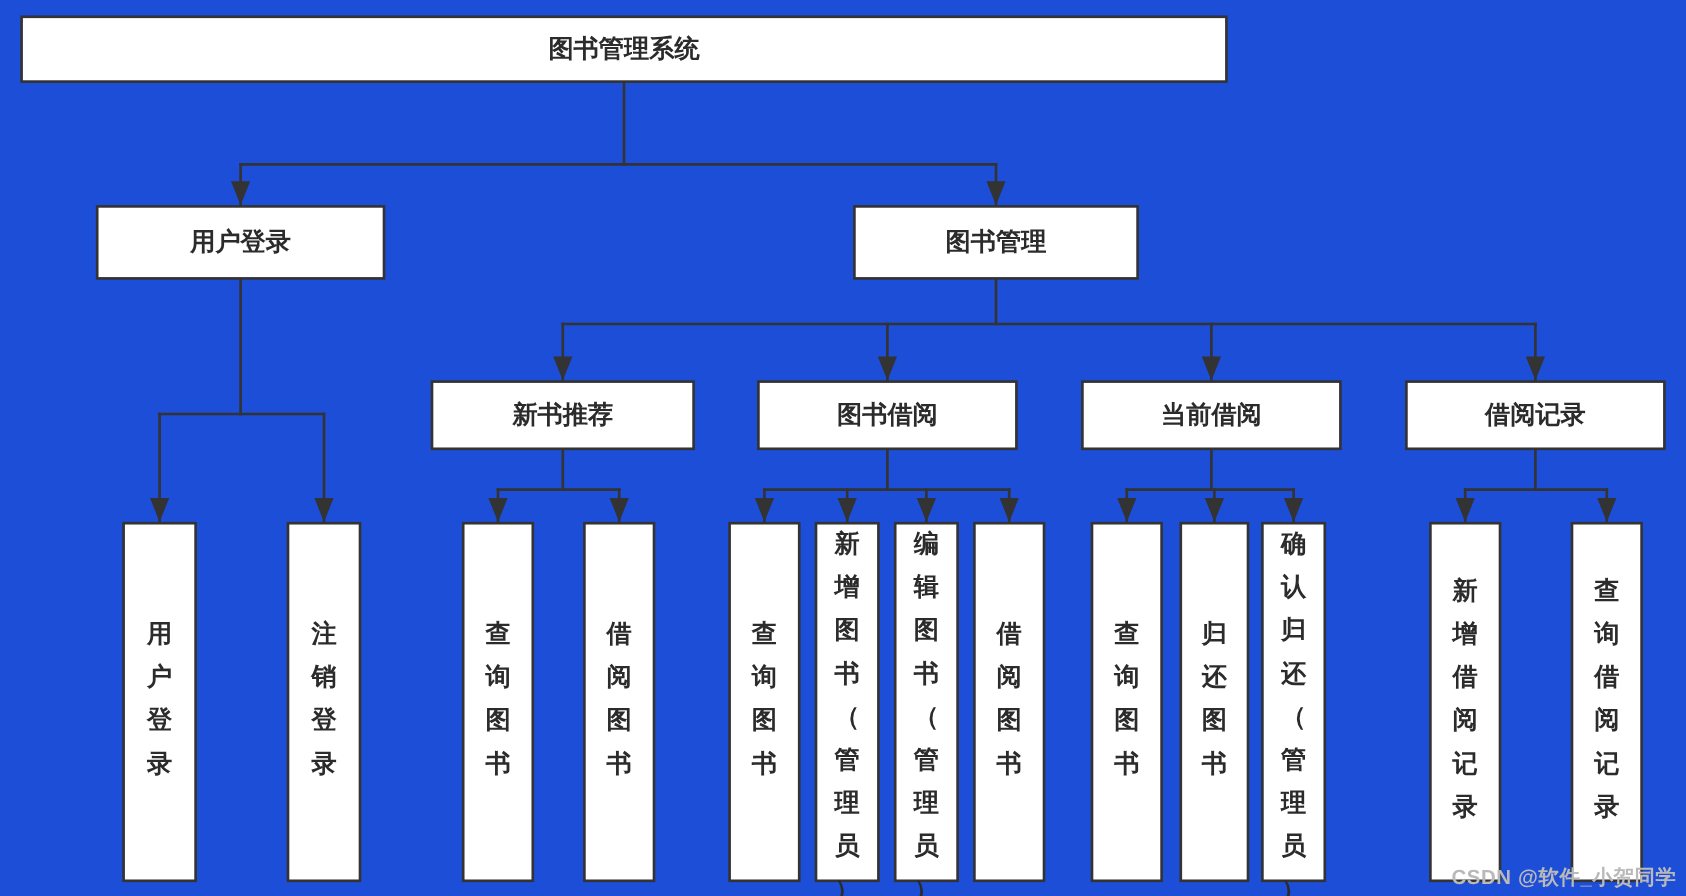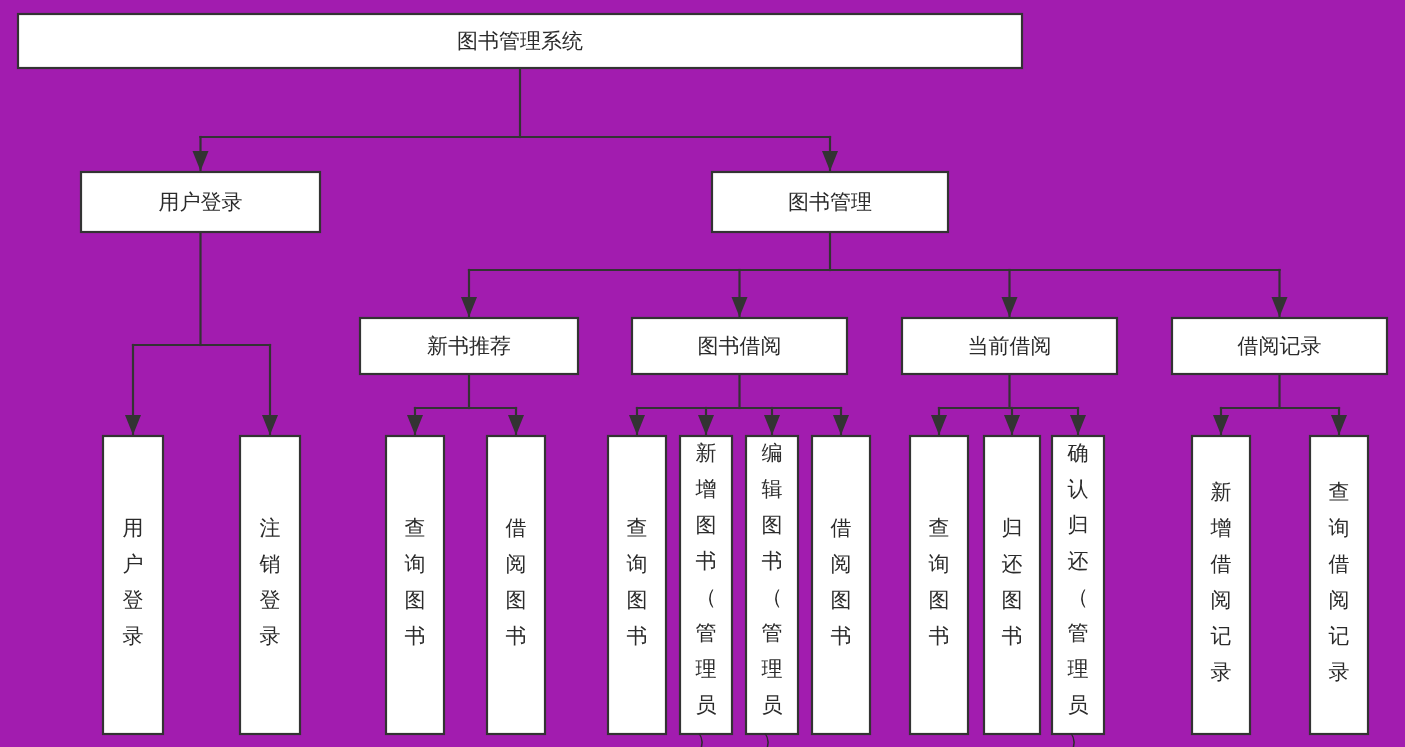--- a/index.html
+++ b/index.html
@@ -7,22 +7,23 @@
     padding: 0;
     background: #ffffff;
   }
   body {
     font-family: "Liberation Sans", "DejaVu Sans", sans-serif;
   }
   #diagram-root {
     position: relative;
     width: 1405px;
     height: 747px;
-    background: #a21caf;
+    background: #1d4ed8;
     overflow: hidden;
+    font-weight: bold;
   }
   #diagram-svg {
     position: absolute;
     left: 0;
     top: 0;
     width: 1405px;
     height: 747px;
   }
   .node-box {
     fill: #ffffff;
@@ -201,14 +202,15 @@
           <rect x="1192" y="436" width="58" height="298" class="node-box"></rect>
           <text x="1221" class="node-label-vertical" y="499"><tspan x="1221" dy="0">新</tspan><tspan x="1221" dy="36">增</tspan><tspan x="1221" dy="36">借</tspan><tspan x="1221" dy="36">阅</tspan><tspan x="1221" dy="36">记</tspan><tspan x="1221" dy="36">录</tspan></text>
         </g>
         <g>
           <rect x="1310" y="436" width="58" height="298" class="node-box"></rect>
           <text x="1339" class="node-label-vertical" y="499"><tspan x="1339" dy="0">查</tspan><tspan x="1339" dy="36">询</tspan><tspan x="1339" dy="36">借</tspan><tspan x="1339" dy="36">阅</tspan><tspan x="1339" dy="36">记</tspan><tspan x="1339" dy="36">录</tspan></text>
         </g>
       </g>
   </svg>
 
+  <div class="watermark-text">CSDN @软件_小贺同学</div>
 
 </div>
 
 </body></html>

